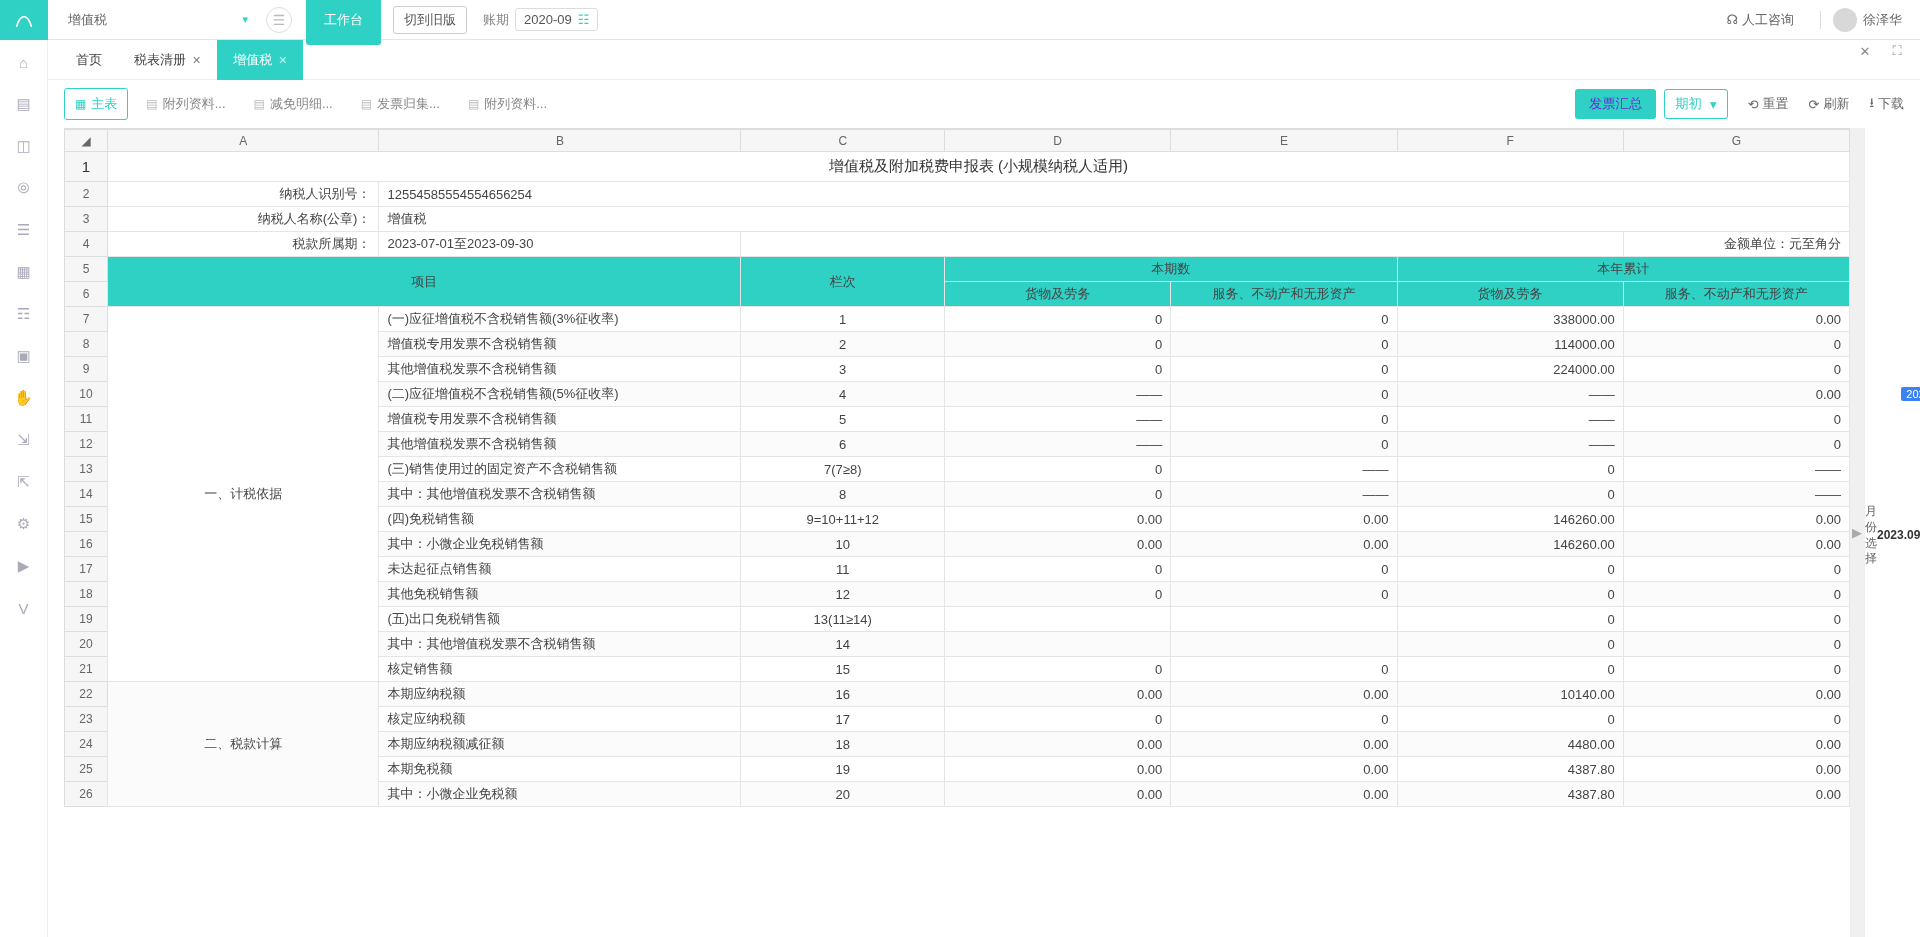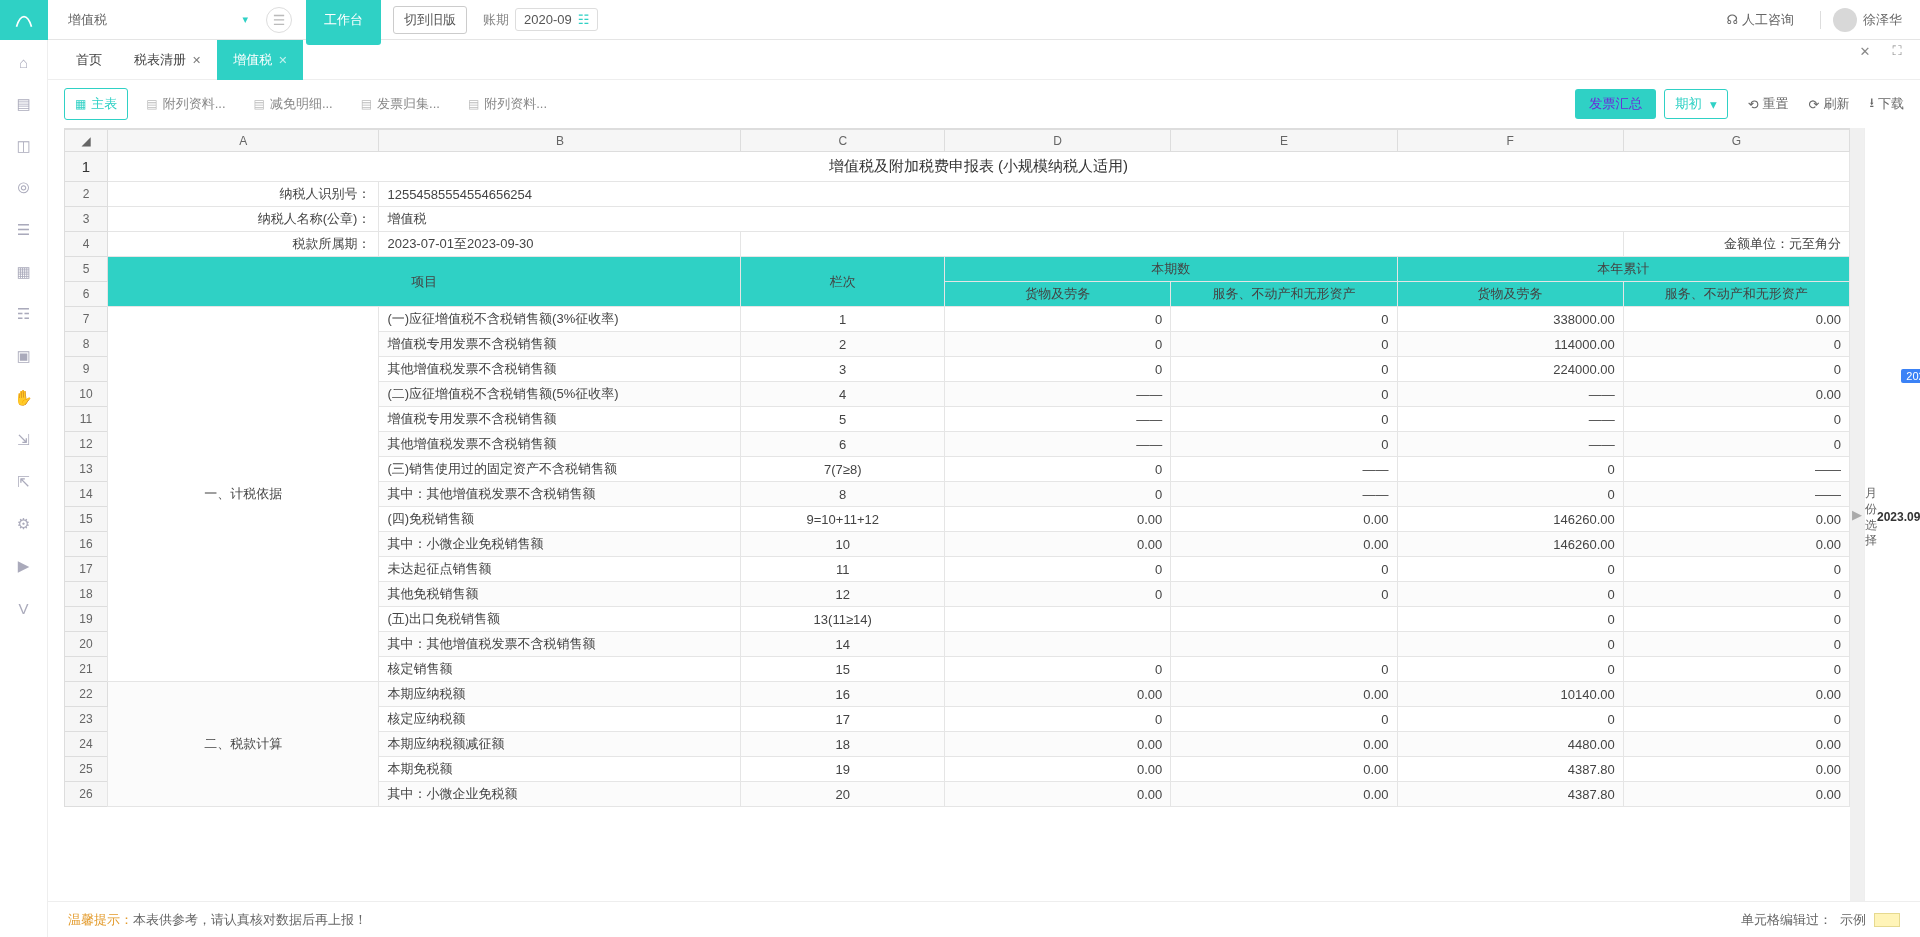--- a/index.html
+++ b/index.html
@@ -457,23 +457,14 @@
             <div class="month-item dark">5月</div>
             <div class="month-item dark">6月</div>
             <div class="month-item dark">7月</div>
             <div class="month-item dark">8月</div>
             <div class="month-item dark active">9月</div>
           </div>
         <div class="month-circle">▼</div>
       </div>
     </div>
 
-    <div class="footer">
-      <span class="footer-label">温馨提示：</span>
-      <span>本表供参考，请认真核对数据后再上报！</span>
-      <div class="right-info">
-        <span>单元格编辑过：</span>
-        <span>示例</span>
-        <span class="swatch"></span>
-      </div>
-    </div>
   </div>
 </div>
 
 </body></html>

